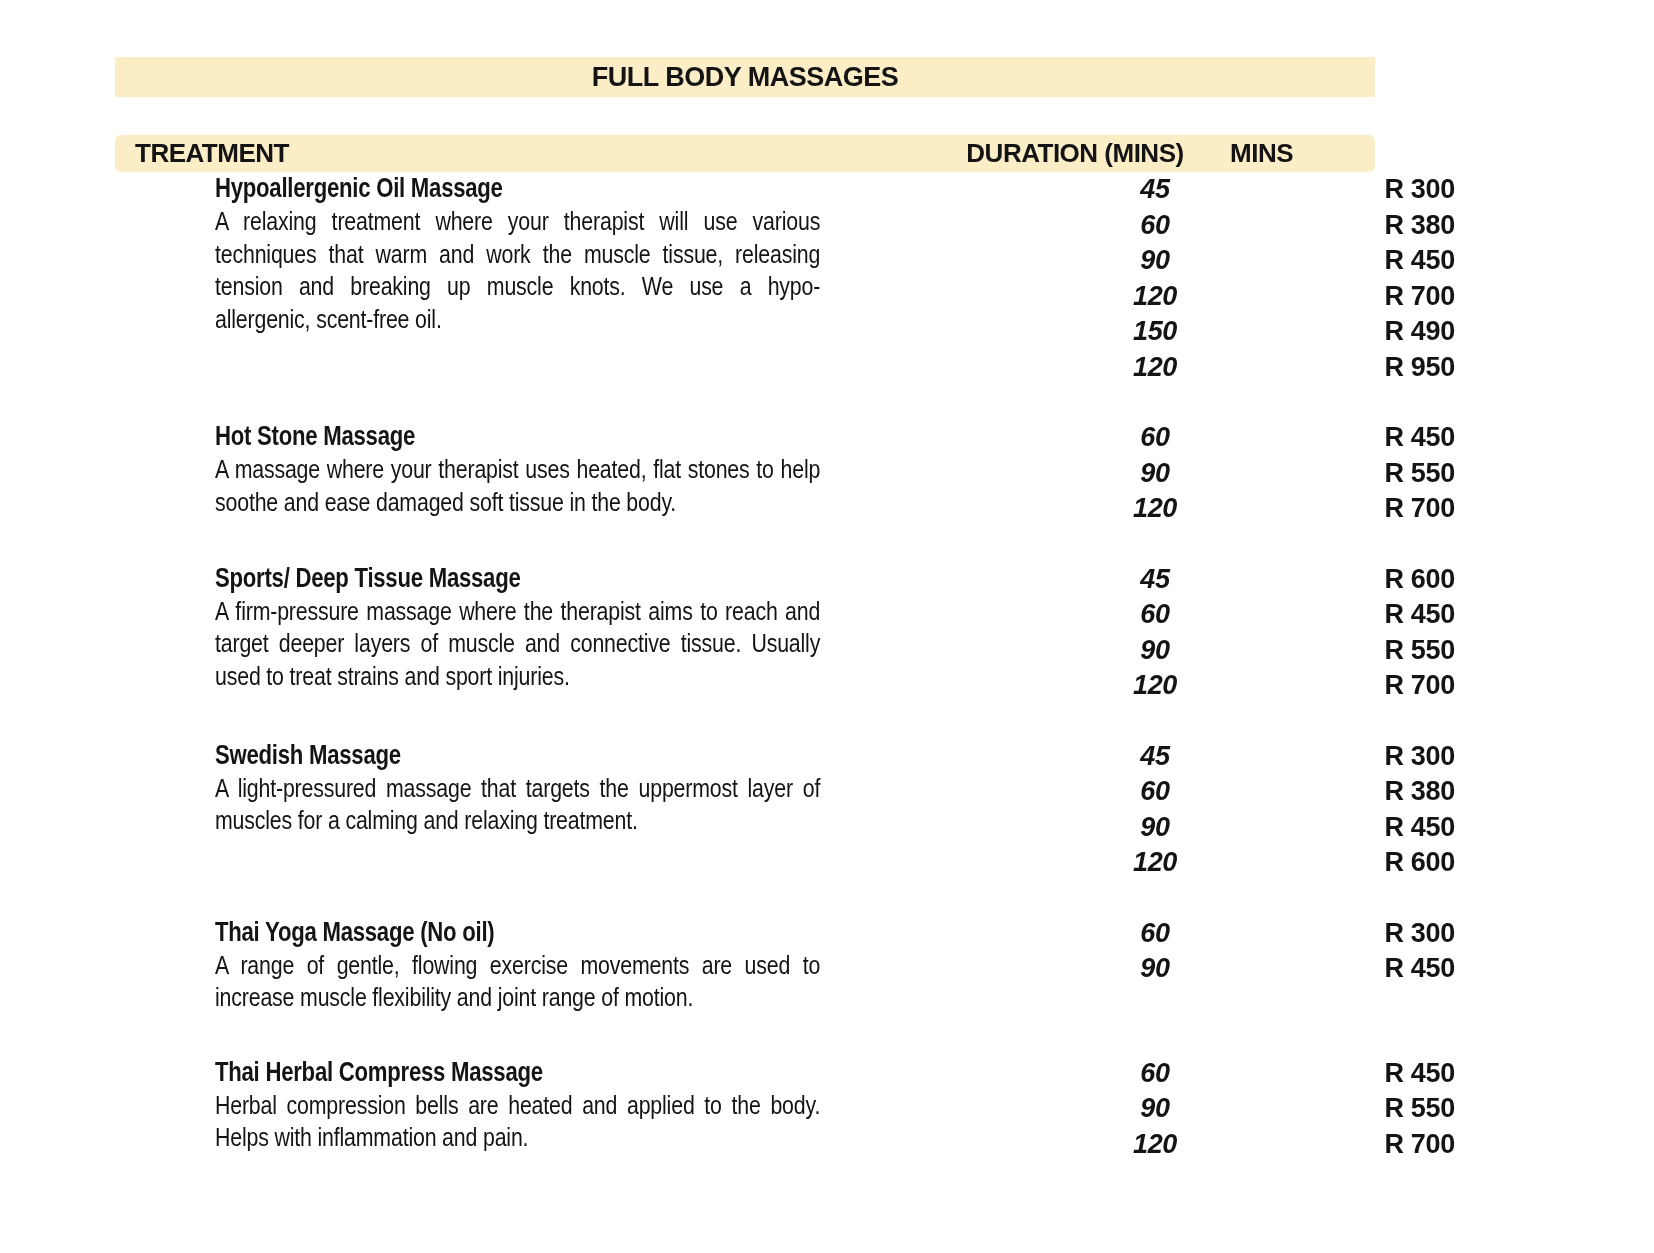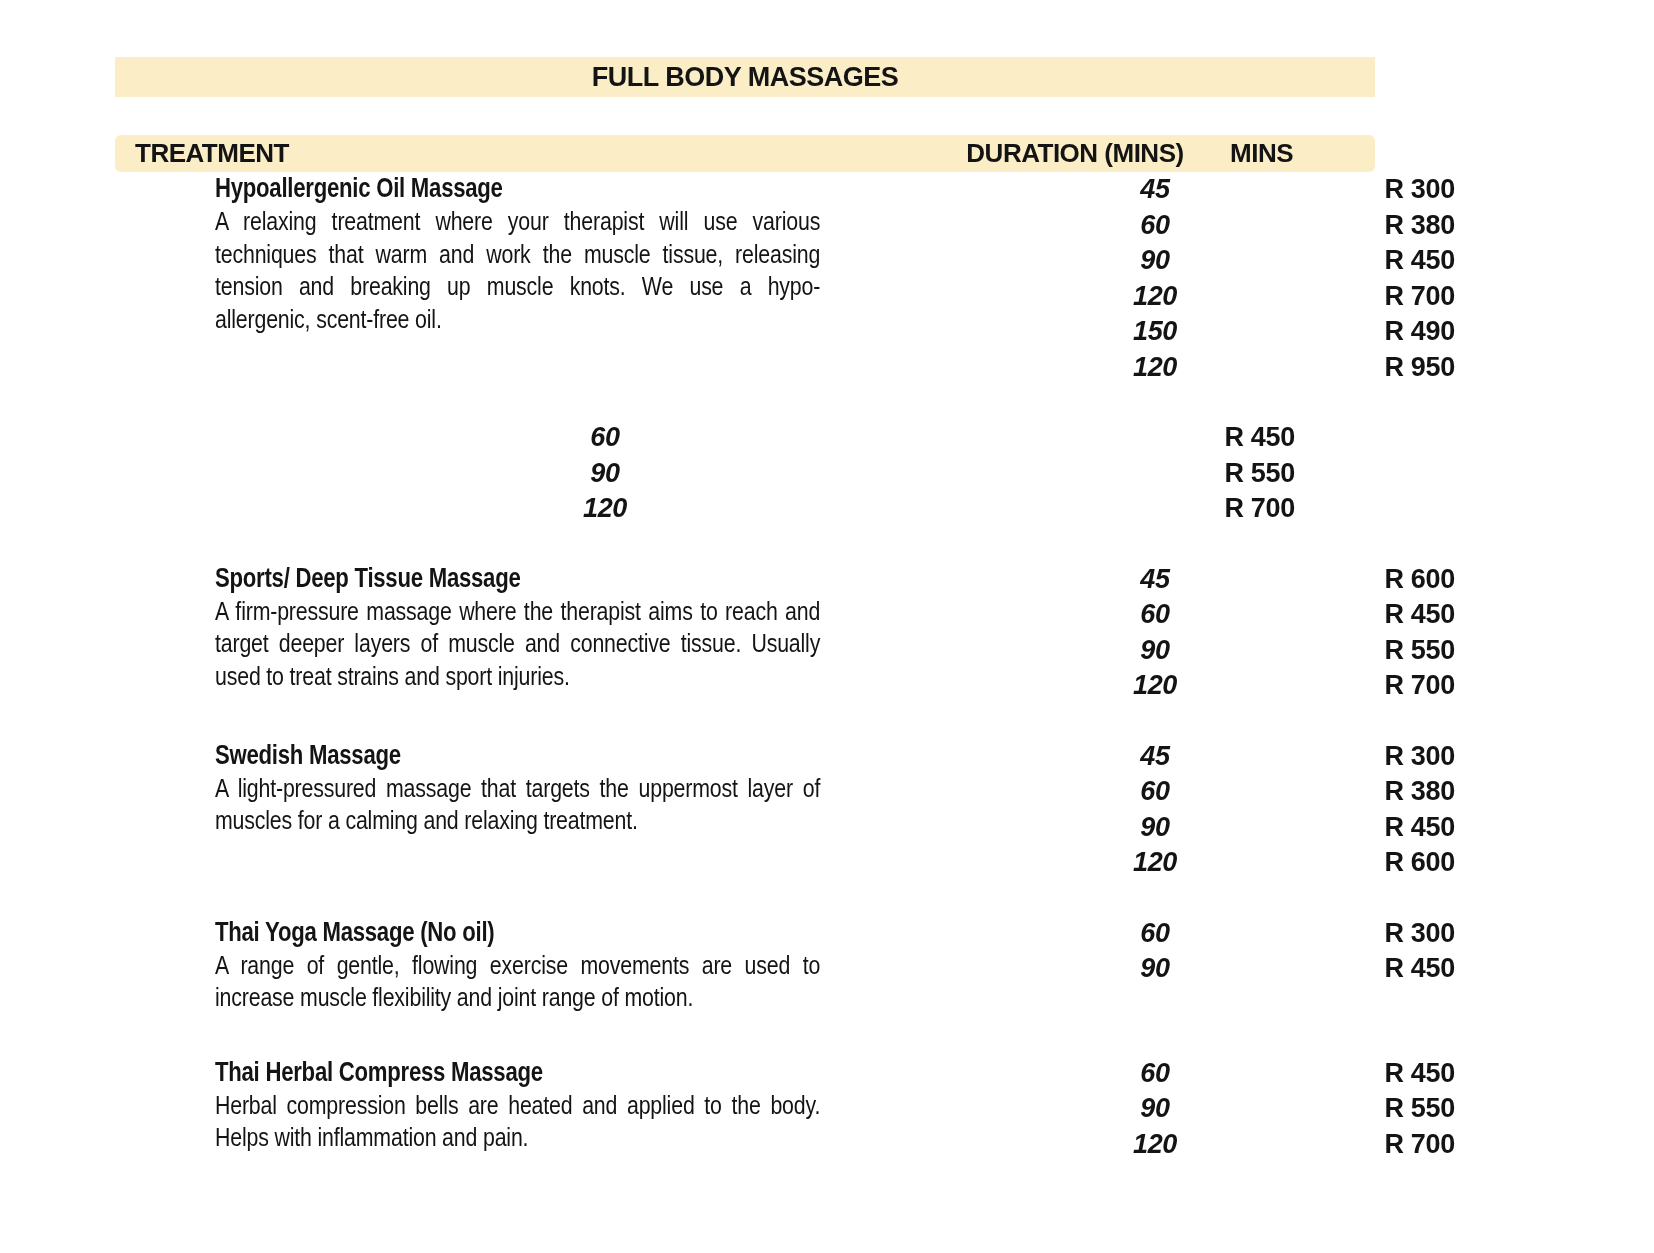--- a/index.html
+++ b/index.html
@@ -124,20 +124,26 @@
 
   <div class="p-val">R 700</div>
 
   <div class="p-val">R 490</div>
 
   <div class="p-val">R 950</div>
 </div>
   </div>
 
   <div class="section">
+    <div class="t-col">
+      <div class="t-inner">
+        <div class="t-name">Hot Stone Massage</div>
+        <div class="t-desc">A massage where your therapist uses heated, flat stones to help soothe and ease damaged soft tissue in the body.</div>
+      </div>
+    </div>
     <div class="d-col">
   <div class="d-val">60</div>
 
   <div class="d-val">90</div>
 
   <div class="d-val">120</div>
 </div>
     <div class="p-col">
   <div class="p-val">R 450</div>
 

